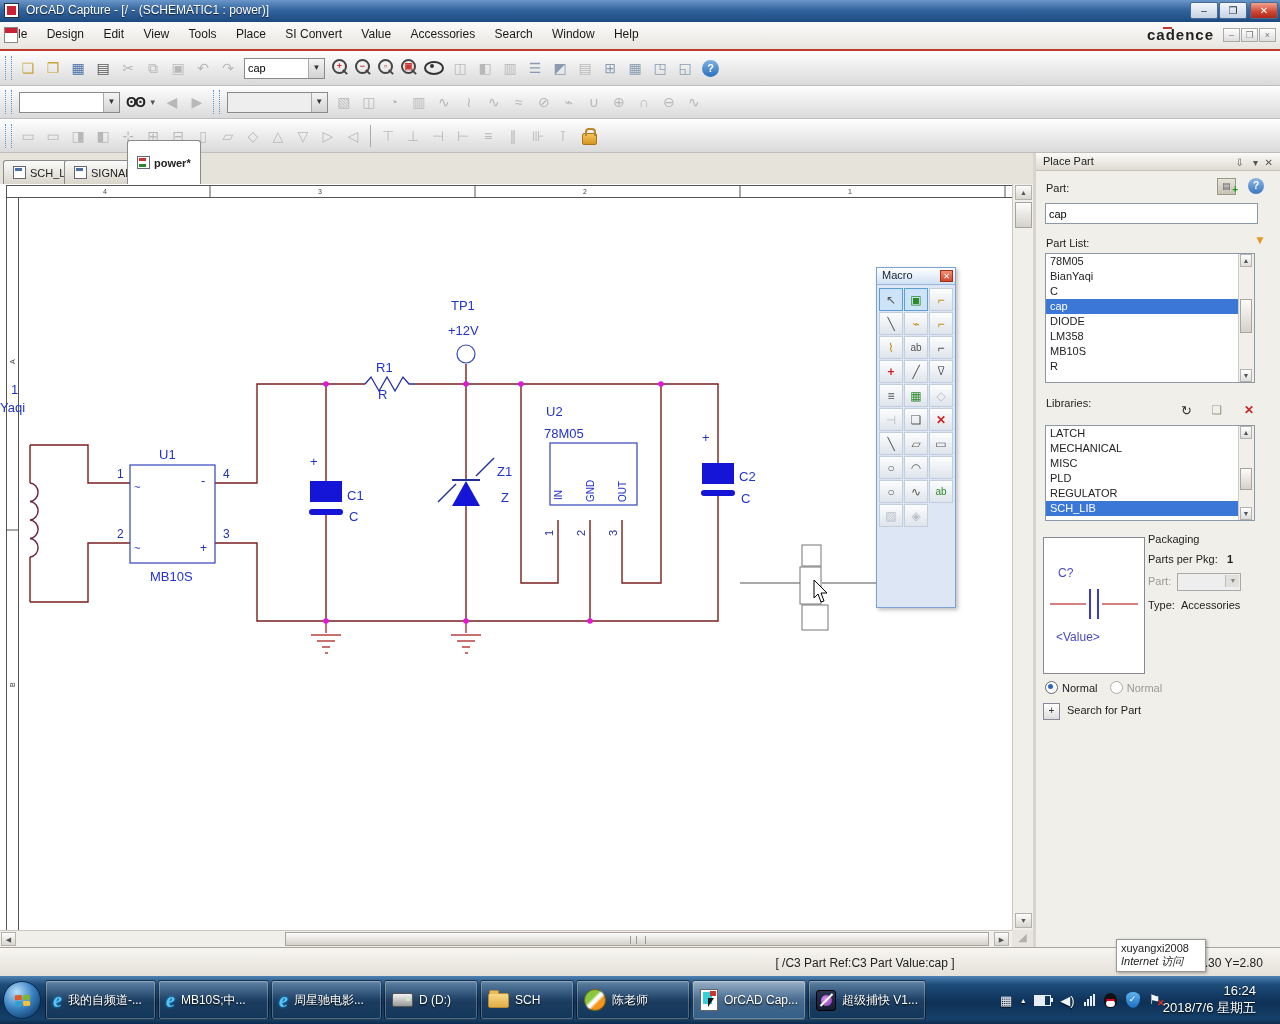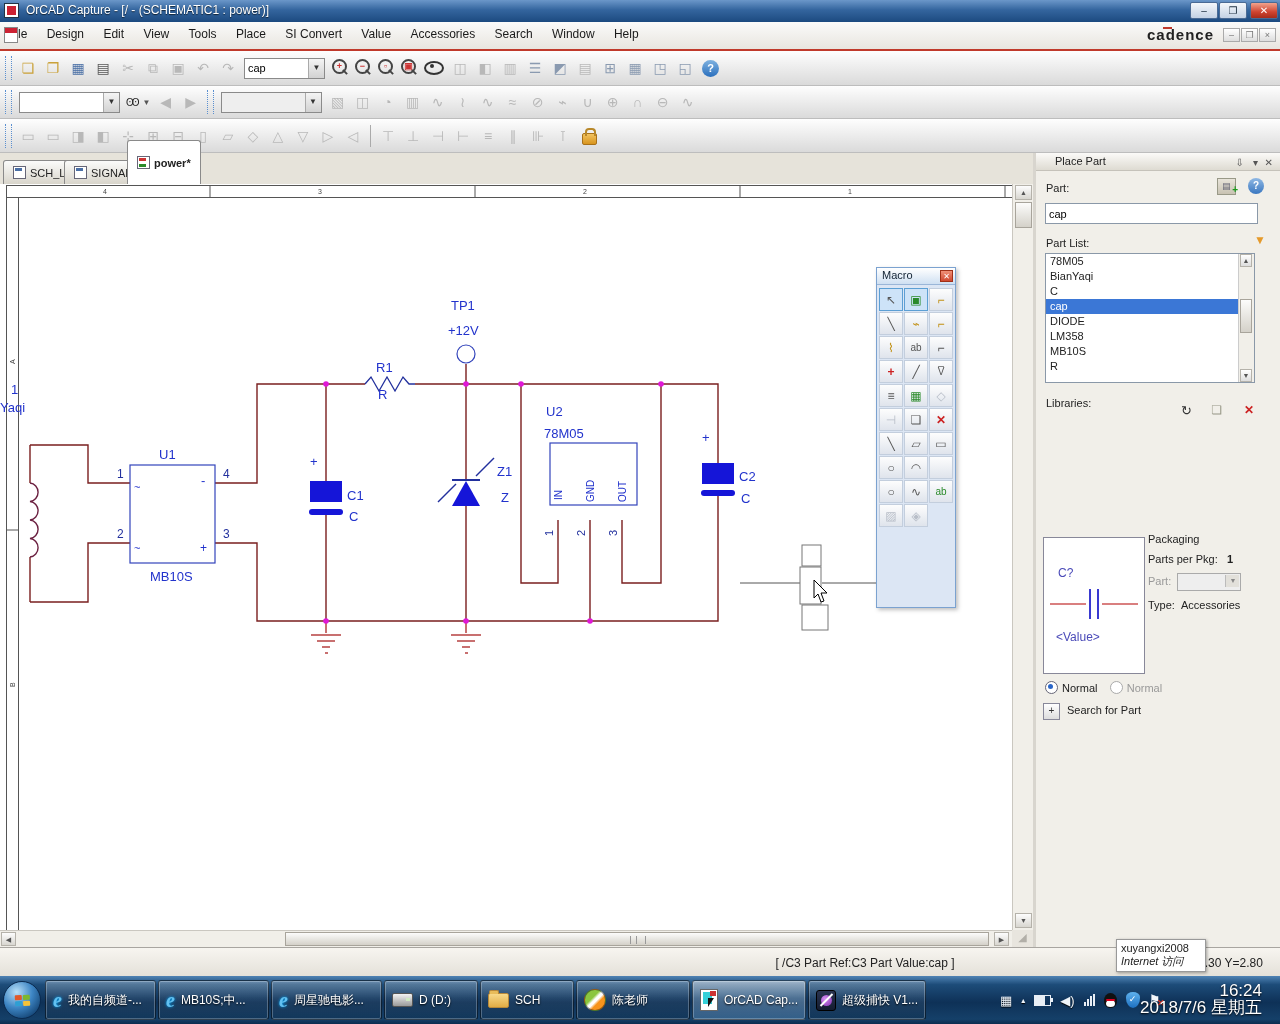--- a/index.html
+++ b/index.html
@@ -44,21 +44,21 @@
     font-size:8px;text-align:center;line-height:18px;color:#333}
   .combo.dis{background:#eee}
   .mag{position:relative;width:22px;height:22px}
   .mag b{position:absolute;left:3px;top:2px;width:11px;height:11px;border:2px solid #444;border-radius:50%;
      font-size:9px;line-height:10px;text-align:center;color:#c33;font-weight:bold}
   .mag i{position:absolute;left:13px;top:14px;width:6px;height:2px;background:#444;transform:rotate(45deg)}
   .eye{width:16px;height:10px;border:2px solid #333;border-radius:50%;position:relative;margin:0 3px}
   .eye i{position:absolute;left:4px;top:1px;width:4px;height:4px;background:#333;border-radius:50%}
   .help{width:17px;height:17px;border-radius:50%;background:linear-gradient(#7fb2e0,#2a6fbd);
     color:#fff;font-size:11px;font-weight:bold;text-align:center;line-height:17px;margin-left:4px}
-  .binoc{font-size:10px;font-weight:normal;letter-spacing:-2px;color:#222;margin:0 2px}
+  .binoc{font-size:14px;font-weight:bold;letter-spacing:-2px;color:#222;margin:0 2px}
   .vsep{width:1px;height:22px;background:#aaa;margin:0 4px}
   .lock{position:relative;width:13px;height:10px;background:linear-gradient(#f3c35f,#d8951f);
     border:1px solid #a8711a;border-radius:2px;margin-left:6px;margin-top:6px}
   .lock:before{content:"";position:absolute;left:2px;top:-6px;width:7px;height:6px;border:2px solid #b8882a;
     border-bottom:none;border-radius:4px 4px 0 0}
   
   #tabrow{position:absolute;left:0;top:153px;width:1033px;height:31px;background:#e6e3da;border-bottom:1px solid #555}
   .tab{position:absolute;bottom:0;height:24px;display:flex;align-items:center;gap:4px;padding:0 9px;
     font-size:11px;color:#222;background:linear-gradient(#fbfbfa,#d8d5cb);
     border:1px solid #8a8a8a;border-bottom:none;border-radius:3px 3px 0 0;box-sizing:border-box}
@@ -89,21 +89,21 @@
   #drawgrid{display:grid;grid-template-columns:repeat(3,24px);gap:1px;padding:3px 2px}
   .dt{height:23px;display:flex;align-items:center;justify-content:center;font-size:12px;color:#555;
     background:linear-gradient(#fdfdfd,#dfe4ec);border:1px solid #c3cedd;box-sizing:border-box}
   .dt.on{background:#cde3f8;border-color:#5c9fd4}
   .dt.dis{color:#b8bec8}
   .yel{color:#c29117}.grn{color:#2a8a2a}.red{color:#cc2222;font-weight:bold}
   
   #panel{position:absolute;left:1033px;top:153px;width:247px;height:794px;background:#f1efe9;
     border-left:3px solid #d8d5ce;box-sizing:border-box;font-size:11px;color:#222}
   #phdr{height:17px;background:linear-gradient(#fbfaf8,#dedbd2);border-bottom:1px solid #c5c2ba;
-    padding-left:19px;line-height:16px;font-size:11px;position:relative}
+    padding-left:7px;line-height:16px;font-size:11px;position:relative}
   #phdr .hico{position:absolute;top:2px;font-size:10px;color:#555}
   .plabel{position:absolute;font-size:11px;color:#222}
   #ppinput{position:absolute;left:9px;top:50px;width:206px;height:17px;border:1px solid #8a98a8;
     font-size:11px;font-family:"Liberation Sans",sans-serif;padding-left:3px}
   .chipico{position:absolute;width:17px;height:15px;background:linear-gradient(#e8e4da,#c8c2b2);
     border:1px solid #998;font-size:9px;text-align:center;line-height:14px;color:#667}
   .chipico em{position:absolute;right:-3px;bottom:-3px;font-style:normal;color:#1a9a1a;font-weight:bold;font-size:10px}
   .helpsm{position:absolute;width:16px;height:16px;border-radius:50%;background:linear-gradient(#8fb8e4,#3a77c0);
     color:#fff;text-align:center;line-height:16px;font-size:10px;font-weight:bold}
   .funnel{position:absolute;color:#e59a2b;font-size:12px}
@@ -174,21 +174,21 @@
   .batt:after{content:"";position:absolute;right:-3px;top:2px;width:2px;height:4px;background:#e8eef5}
   .bars{display:flex;align-items:flex-end;gap:1px;height:12px}
   .bars i{width:2px;background:#e8eef5;display:block}
   .qq{width:13px;height:15px;background:#111;border-radius:50% 50% 46% 46%;position:relative}
   .qq:after{content:"";position:absolute;left:2px;bottom:1px;width:9px;height:7px;background:#fff;border-radius:50%}
   .qq:before{content:"";position:absolute;left:2px;top:6px;width:9px;height:2px;background:#d02;border-radius:1px;z-index:2}
   .shield{width:14px;height:16px;background:linear-gradient(#5fb2ee,#1c6fc0);border-radius:7px 7px 7px 7px / 5px 5px 10px 10px;
     color:#fff;font-size:9px;text-align:center;line-height:15px}
   .flagx{position:relative;width:14px;height:16px;color:#f2f6fa;font-size:13px}
   .flagx em{position:absolute;right:-2px;bottom:0;color:#e03020;font-size:9px;font-weight:bold;font-style:normal}
-  #clock{position:absolute;right:18px;top:6px;text-align:right;color:#fff;font-size:17px;line-height:17px;text-shadow:0 1px 2px #000}
+  #clock{position:absolute;right:24px;top:6px;text-align:right;color:#fff;font-size:13px;line-height:17px;text-shadow:0 1px 2px #000}
 </style>
 </head>
 <body>
 
 <div id="titlebar">
   <span class="appico">
       <i></i>
     </span>
   <span class="ttl">OrCAD Capture - [/ - (SCHEMATIC1 : power)]</span>
   <span class="wbtn" style="right:62px">–</span>
@@ -564,20 +564,33 @@
       <span class="t" style="top:45px;height:34px"></span>
       <span class="a" style="bottom:0">▼</span>
     </div>
   </div>
 
   <span class="plabel" style="left:10px;top:244px">Libraries:</span>
   <span class="plabel" style="right:88px;top:250px;font-size:13px;color:#333">↻</span>
   <span class="plabel" style="right:58px;top:250px;font-size:12px;color:#998">❏</span>
   <span class="plabel" style="right:26px;top:250px;font-size:12px;color:#c22;font-weight:bold">✕</span>
 
+  <div class="lb" style="left:9px;top:272px;width:208px;height:94px">
+    <div class="lbi">LATCH</div>
+    <div class="lbi">MECHANICAL</div>
+    <div class="lbi">MISC</div>
+    <div class="lbi">PLD</div>
+    <div class="lbi">REGULATOR</div>
+    <div class="lbi sel">SCH_LIB</div>
+    <div class="lbsb">
+      <span class="a" style="top:0">▲</span>
+      <span class="t" style="top:42px;height:22px"></span>
+      <span class="a" style="bottom:0">▼</span>
+    </div>
+  </div>
 
   <div id="preview">
     <span class="ref">C?</span>
     <svg width="96" height="36" style="position:absolute;left:2px;top:48px">
       <line x1="4" y1="18" x2="40" y2="18" stroke="#cc5555" stroke-width="1.3"></line>
       <line x1="56" y1="18" x2="92" y2="18" stroke="#cc5555" stroke-width="1.3"></line>
       <line x1="44" y1="3" x2="44" y2="33" stroke="#3a3ad0" stroke-width="2"></line>
       <line x1="52" y1="3" x2="52" y2="33" stroke="#3a3ad0" stroke-width="2"></line>
     </svg>
     <span class="val">&lt;Value&gt;</span>

